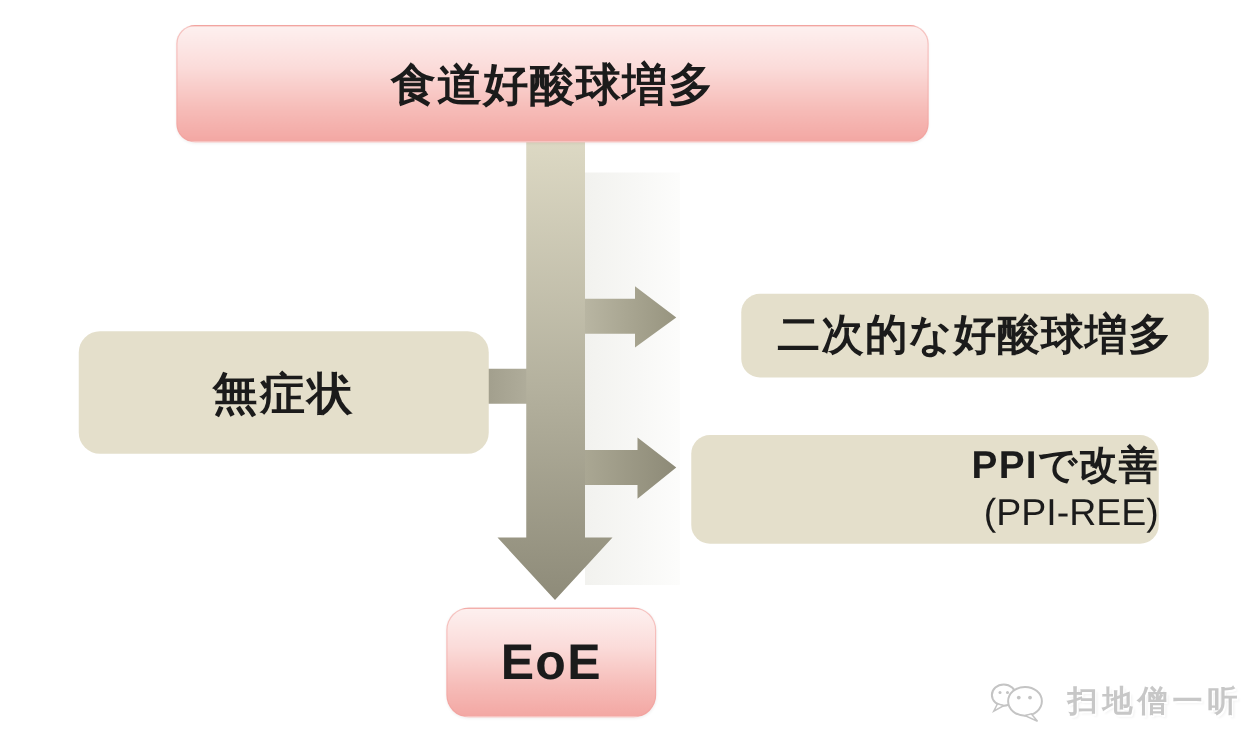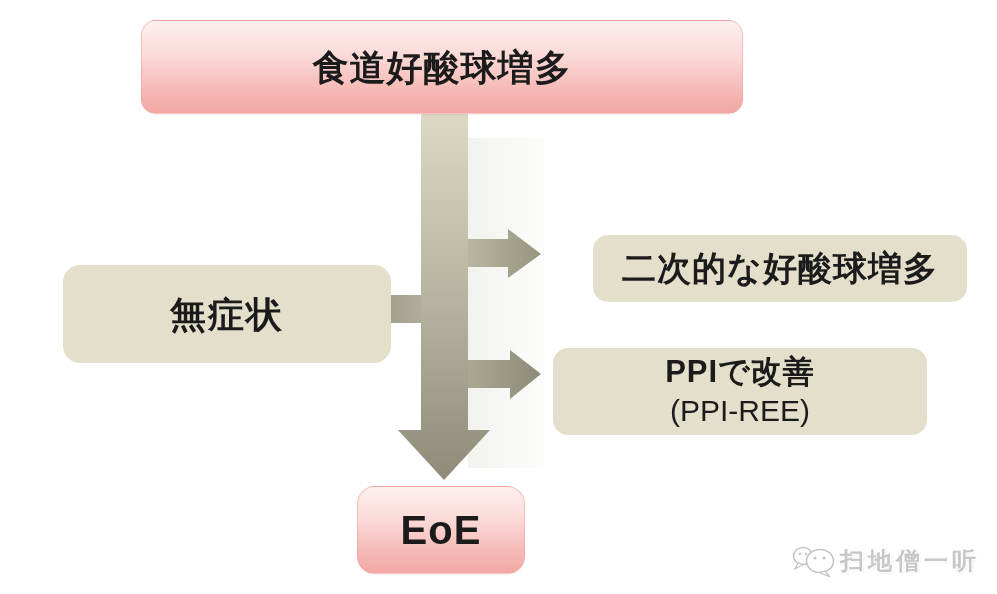--- a/index.html
+++ b/index.html
@@ -19,32 +19,32 @@
   }
   .tan{
     background:#e4dfcb;
     border-radius:15px;
   }
   .top-box{left:141px;top:20px;width:600px;height:92px;border-radius:15px;}
   .top-box .l1{font-size:36px;letter-spacing:1px;}
   .top-box .l2{font-size:32px;letter-spacing:0.5px;}
   .left-box{left:63px;top:265px;width:328px;height:98px;font-size:36px;letter-spacing:2px;border-radius:17px;}
   .right-box-1{left:553px;top:235px;width:374px;height:67px;font-size:34px;letter-spacing:1px;margin-left:40px;}
-  .right-box-2{left:553px;top:348px;width:374px;height:87px;}
+  .right-box-2{left:553px;top:348px;width:374px;height:87px;align-items:flex-end;}
   .right-box-2 .l1{font-size:31px;letter-spacing:1px;}
   .right-box-2 .l2{font-size:30px;font-weight:normal;}
   .eoe-box{left:357px;top:486px;width:166px;height:86px;font-size:40px;font-weight:600;letter-spacing:1px;border-radius:18px;}
   .band{
     position:absolute;left:468px;top:138px;width:76px;height:330px;
     background:linear-gradient(90deg,rgba(214,214,204,0.32),rgba(240,240,234,0.18));
     pointer-events:none;
   }
   .arrows{position:absolute;left:0;top:0;}
   .watermark{
-    position:absolute;left:792px;top:541px;display:flex;align-items:center;gap:2px;
+    position:absolute;left:792px;top:541px;display:flex;align-items:center;gap:16px;
   }
   .watermark .wm-text{
     font-size:24px;letter-spacing:4px;font-weight:bold;color:#c7c7c7;
     text-shadow:1px 1px 0 #ffffff,2px 2px 2px rgba(0,0,0,0.05);
   }
 </style>
 </head>
 <body>
 
 <div class="canvas">

